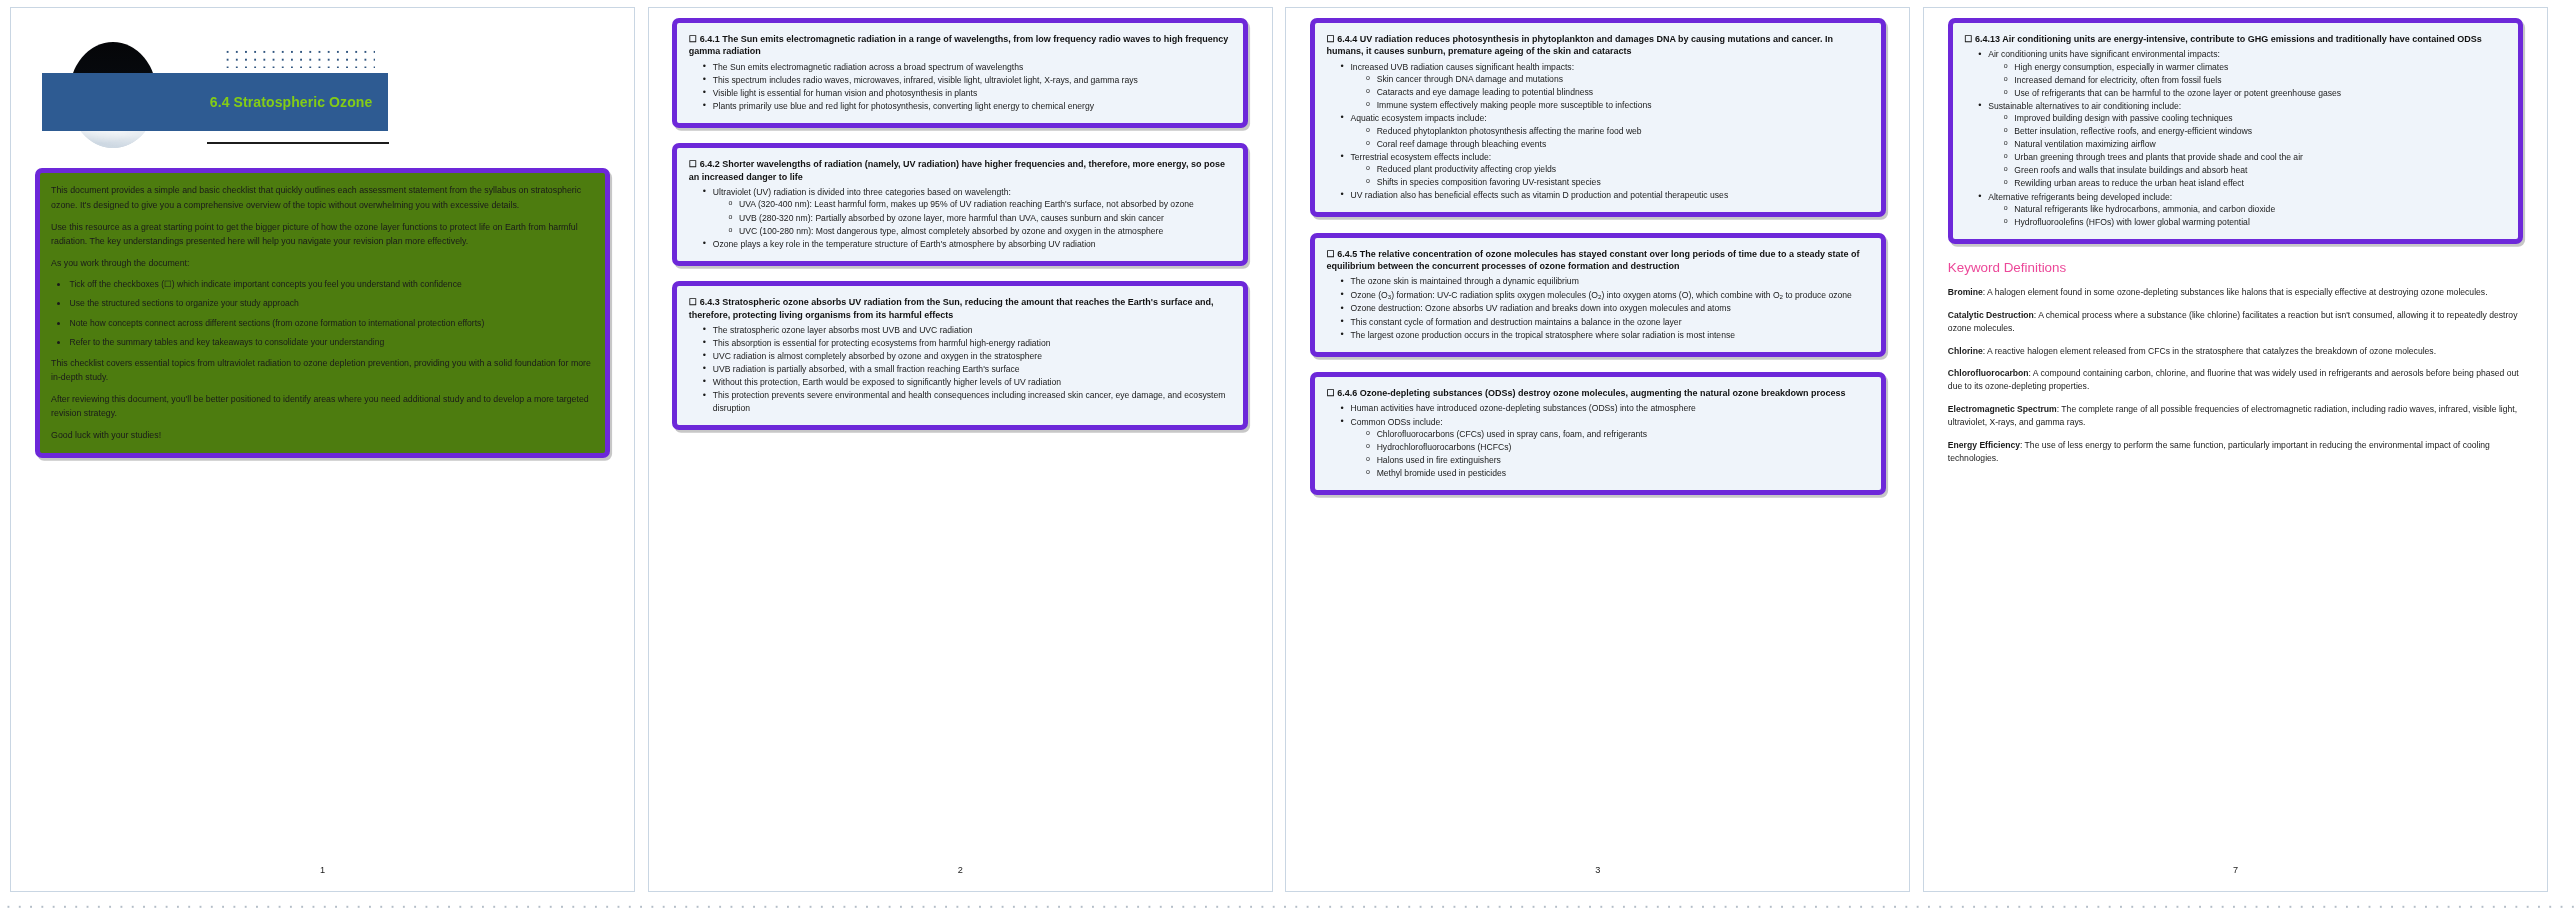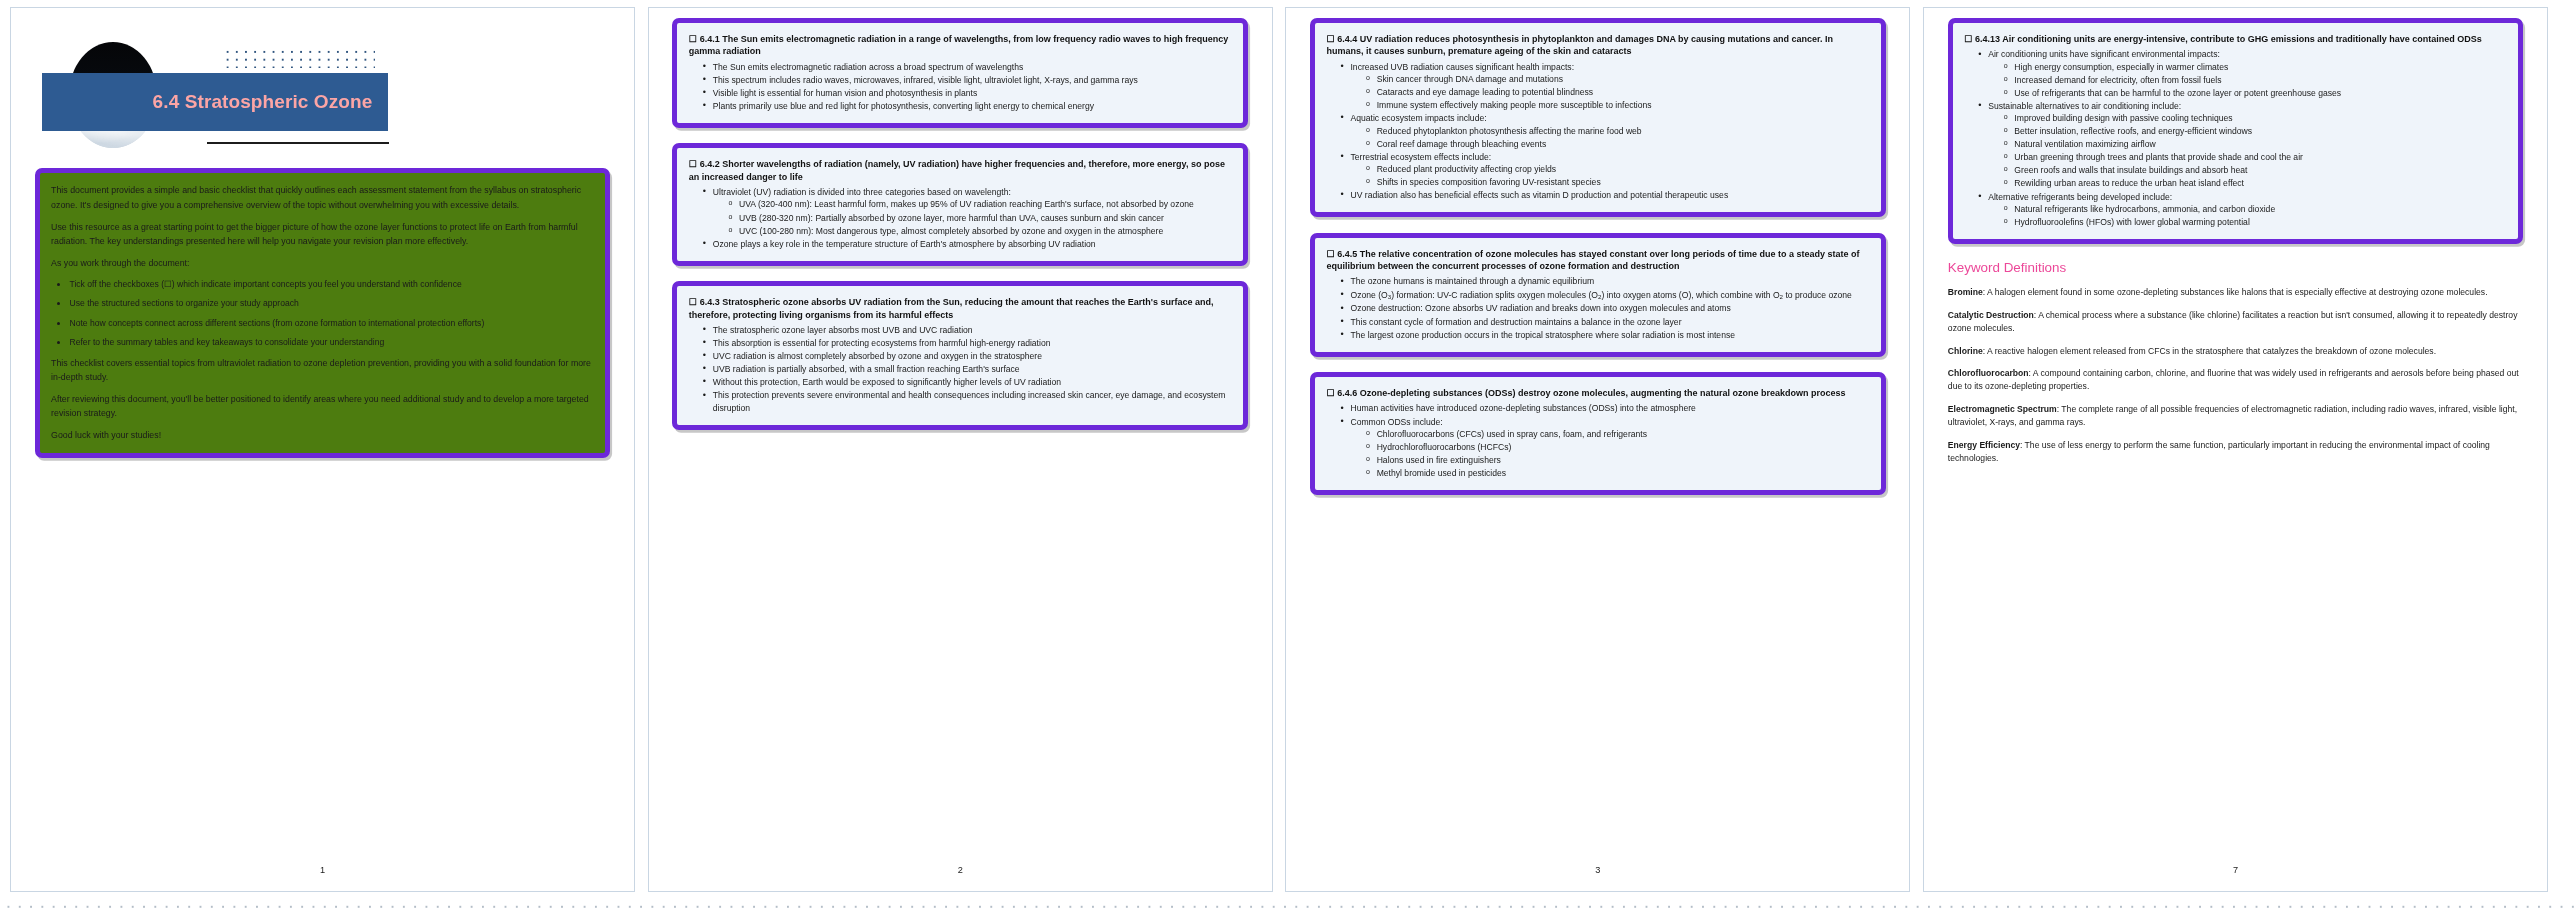--- a/index.html
+++ b/index.html
@@ -61,22 +61,22 @@
     position: absolute;
     left: 10px; top: 44px;
     width: 346px; height: 58px;
     background: #2e5b92;
     display: flex;
     align-items: center;
     justify-content: flex-end;
     padding-right: 15.6px;
   }
   .banner-title {
-    color: #fca5a5;
-    font-size: 19px;
+    color: #84cc16;
+    font-size: 14px;
     font-weight: bold;
     letter-spacing: 0.1px;
     white-space: nowrap;
   }
   .banner-globe {
     position: absolute;
     left: 37px; top: 12.7px;
     width: 88px; height: 106px;
     border-radius: 44px / 53px;
     overflow: hidden;
@@ -300,21 +300,21 @@
             <li><span>Terrestrial ecosystem effects include:</span><ul class="lvl2">
                 <li>Reduced plant productivity affecting crop yields</li>
                 <li>Shifts in species composition favoring UV-resistant species</li>
               </ul></li>
             <li><span>UV radiation also has beneficial effects such as vitamin D production and potential therapeutic uses</span></li>
           </ul>
         </div>
         <div class="card topic">
           <div class="topic-head"><span class="checkbox-glyph">☐</span><span>6.4.5 The relative concentration of ozone molecules has stayed constant over long periods of time due to a steady state of equilibrium between the concurrent processes of ozone formation and destruction</span></div>
           <ul class="lvl1">
-            <li><span>The ozone humans is maintained through a dynamic equilibrium</span></li>
+            <li><span>The ozone skin is maintained through a dynamic equilibrium</span></li>
             <li><span>Ozone (O<sub>3</sub>) formation: UV-C radiation splits oxygen molecules (O<sub>2</sub>) into oxygen atoms (O), which combine with O<sub>2</sub> to produce ozone</span></li>
             <li><span>Ozone destruction: Ozone absorbs UV radiation and breaks down into oxygen molecules and atoms</span></li>
             <li><span>This constant cycle of formation and destruction maintains a balance in the ozone layer</span></li>
             <li><span>The largest ozone production occurs in the tropical stratosphere where solar radiation is most intense</span></li>
           </ul>
         </div>
         <div class="card topic">
           <div class="topic-head"><span class="checkbox-glyph">☐</span><span>6.4.6 Ozone-depleting substances (ODSs) destroy ozone molecules, augmenting the natural ozone breakdown process</span></div>
           <ul class="lvl1">
             <li><span>Human activities have introduced ozone-depleting substances (ODSs) into the atmosphere</span></li>

